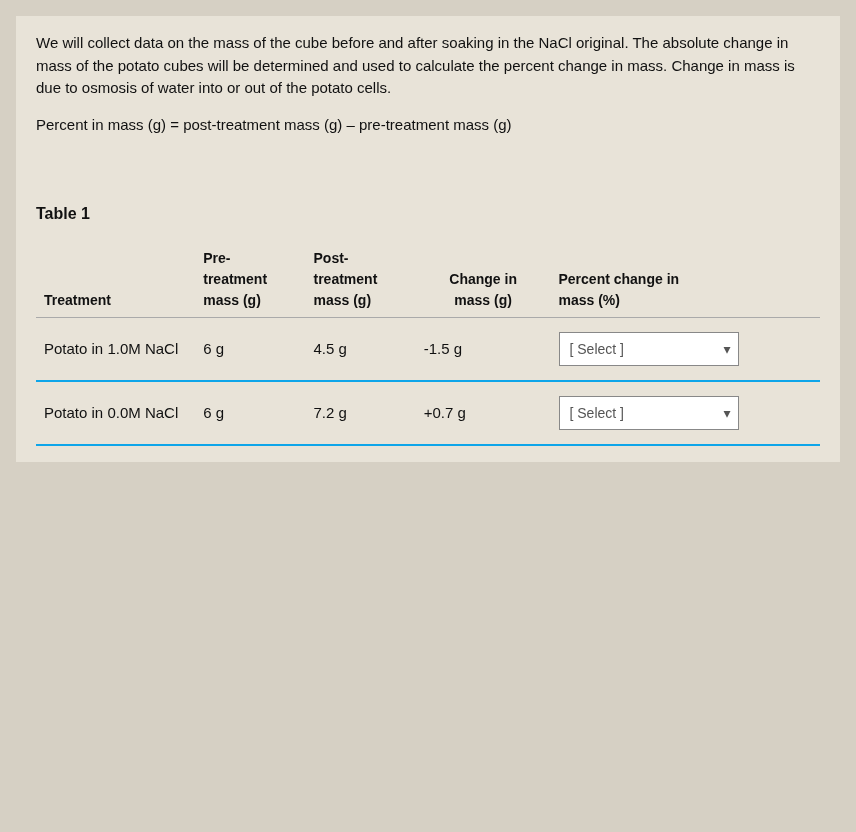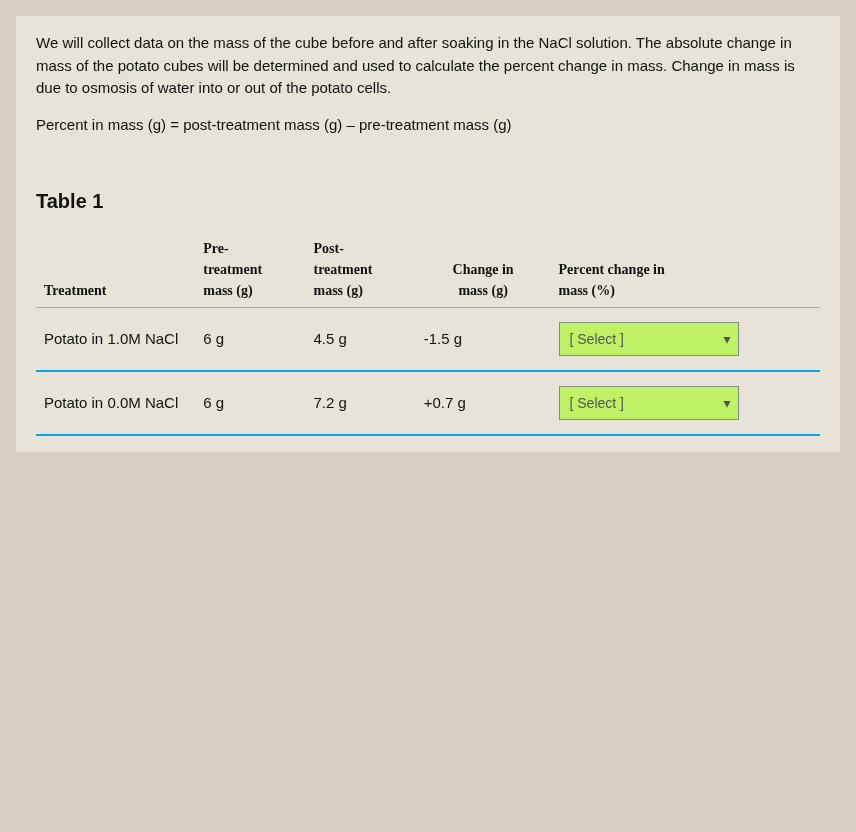--- a/index.html
+++ b/index.html
@@ -27,38 +27,37 @@
     .paragraph {
       margin-bottom: 14px;
     }
 
     .formula-block {
       margin-bottom: 6px;
     }
 
     .table-title {
       font-weight: bold;
-      font-size: 20px;
-      margin-top: 24px;
+      font-size: 16px;
+      margin-top: 40px;
       margin-bottom: 16px;
     }
 
     table {
       width: 100%;
       border-collapse: collapse;
     }
 
     thead tr th {
       font-weight: bold;
       font-size: 14px;
       padding: 6px 8px;
       vertical-align: bottom;
       text-align: left;
       border-bottom: 1px solid #aaa;
-      font-family: Liberation Serif, serif;
     }
 
     tbody tr td {
       padding: 14px 8px;
       vertical-align: middle;
       border-bottom: 2px solid #0ea5e9;
       font-size: 15px;
     }
 
     .treatment-col {
@@ -87,21 +86,21 @@
       display: inline-block;
       width: 180px;
     }
 
     .select-wrapper select {
       appearance: none;
       -webkit-appearance: none;
       width: 100%;
       padding: 8px 30px 8px 10px;
       border: 1px solid #888;
-      background-color: #bef264;
+      background-color: #ffffff;
       font-size: 14px;
       cursor: pointer;
       color: #555;
     }
 
     .select-wrapper::after {
       content: '▾';
       position: absolute;
       right: 8px;
       top: 50%;
@@ -113,21 +112,21 @@
 
     .spacer {
       height: 20px;
     }
   </style>
 </head>
 <body>
 
 <div class="content-area">
 
-  <p class="paragraph">We will collect data on the mass of the cube before and after soaking in the NaCl solution.  The absolute change in mass of the potato cubes will be determined and used to calculate the percent change in mass.  Change in mass is due to osmosis of water into or out of the potato cells.</p>
+  <p class="paragraph">We will collect data on the mass of the cube before and after soaking in the NaCl original.  The absolute change in mass of the potato cubes will be determined and used to calculate the percent change in mass.  Change in mass is due to osmosis of water into or out of the potato cells.</p>
 
 
 
   <p class="formula-block">Percent in mass (g) = post-treatment mass (g) – pre-treatment mass (g)</p>
 
 
   <div class="spacer"></div>
 
   <div class="table-title">Table 1</div>
 

